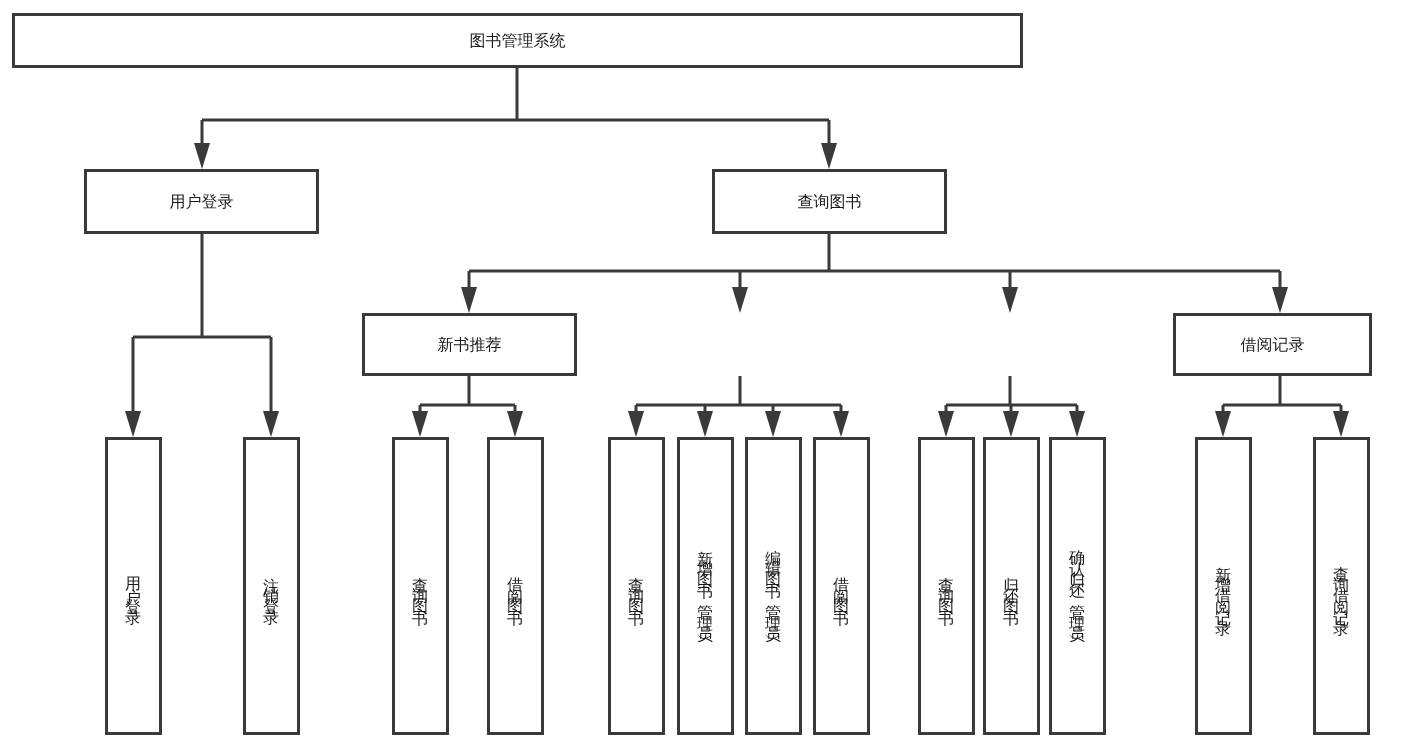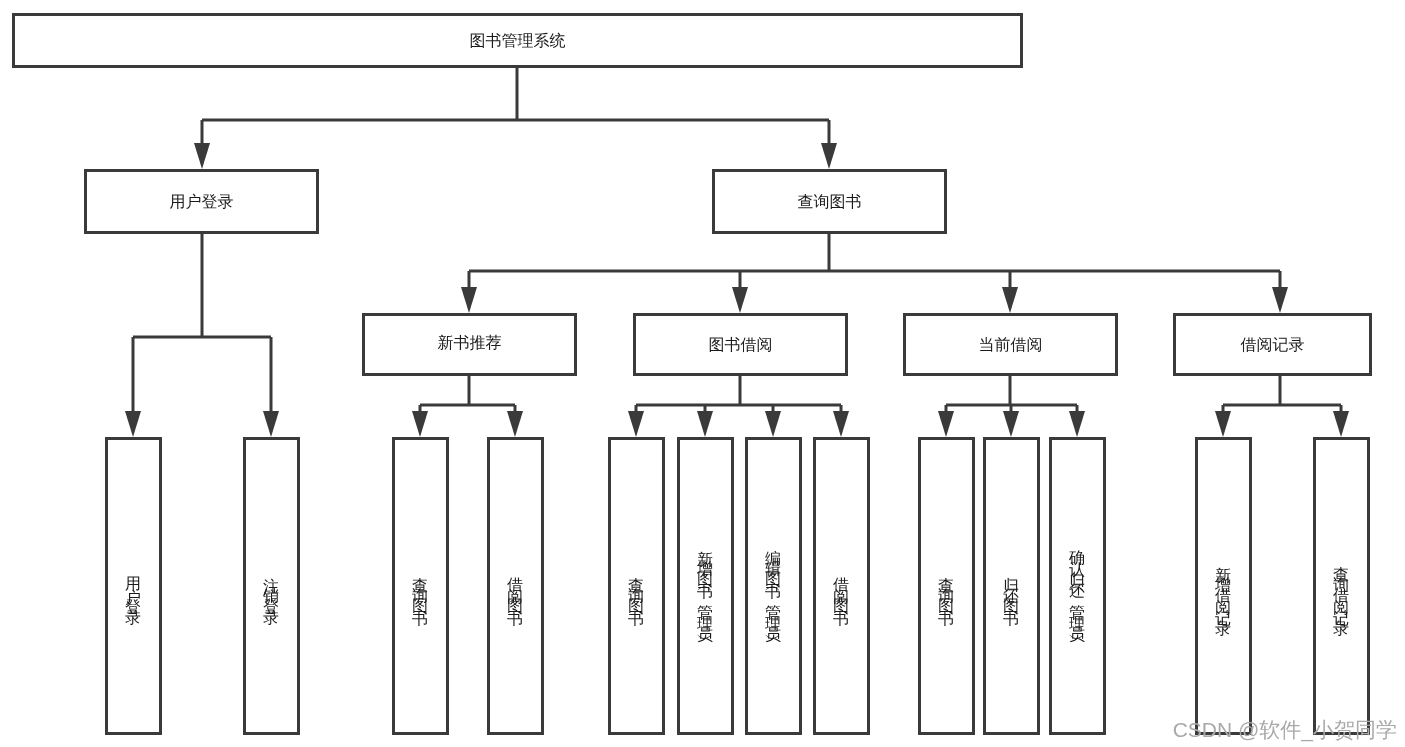--- a/index.html
+++ b/index.html
@@ -33,21 +33,21 @@
     letter-spacing:11px;
     justify-content:center;
     padding:6px 0;
   }
   
   .n-root{left:12px;top:13px;width:1011px;height:55px;}
   
   .n-user-login{left:84px;top:169px;width:235px;height:65px;}
   .n-book-mgmt{left:712px;top:169px;width:235px;height:65px;}
   
-  .n-newbook{left:362px;top:313px;width:215px;height:63px;font-family:Liberation Mono, monospace;}
+  .n-newbook{left:362px;top:313px;width:215px;height:63px;}
   .n-borrow{left:633px;top:313px;width:215px;height:63px;}
   .n-current{left:903px;top:313px;width:215px;height:63px;}
   .n-records{left:1173px;top:313px;width:199px;height:63px;}
   
   .leaf{top:437px;width:57px;height:298px;}
   .l1{left:105px;}  .l2{left:243px;}  .l3{left:392px;}  .l4{left:487px;}
   .l5{left:608px;}  .l6{left:677px;}  .l7{left:745px;}  .l8{left:813px;}
   .l9{left:918px;}  .l10{left:983px;} .l11{left:1049px;}
   .l12{left:1195px;}.l13{left:1313px;}
   .watermark{
@@ -113,33 +113,30 @@
       <polygon points="1333,411 1349,411 1341,437"></polygon>
     </g>
   </svg>
 
   <div class="node n-root">图书管理系统</div>
 
   <div class="node n-user-login">用户登录</div>
   <div class="node n-book-mgmt">查询图书</div>
 
   <div class="node n-newbook">新书推荐</div>
-  <div class="node n-borrow">图书借阅</div>
-  <div class="node n-current">当前借阅</div>
   <div class="node n-records">借阅记录</div>
 
   <div class="node vertical leaf l1">用户登录</div>
   <div class="node vertical leaf l2">注销登录</div>
   <div class="node vertical leaf l3">查询图书</div>
   <div class="node vertical leaf l4">借阅图书</div>
   <div class="node vertical leaf l5">查询图书</div>
   <div class="node vertical leaf l6">新增图书（管理员）</div>
   <div class="node vertical leaf l7">编辑图书（管理员）</div>
   <div class="node vertical leaf l8">借阅图书</div>
   <div class="node vertical leaf l9">查询图书</div>
   <div class="node vertical leaf l10">归还图书</div>
   <div class="node vertical leaf l11">确认归还（管理员）</div>
   <div class="node vertical leaf l12">新增借阅记录</div>
   <div class="node vertical leaf l13">查询借阅记录</div>
 
-  <div class="watermark">CSDN @软件_小贺同学</div>
 
 </div>
 
 </body></html>

